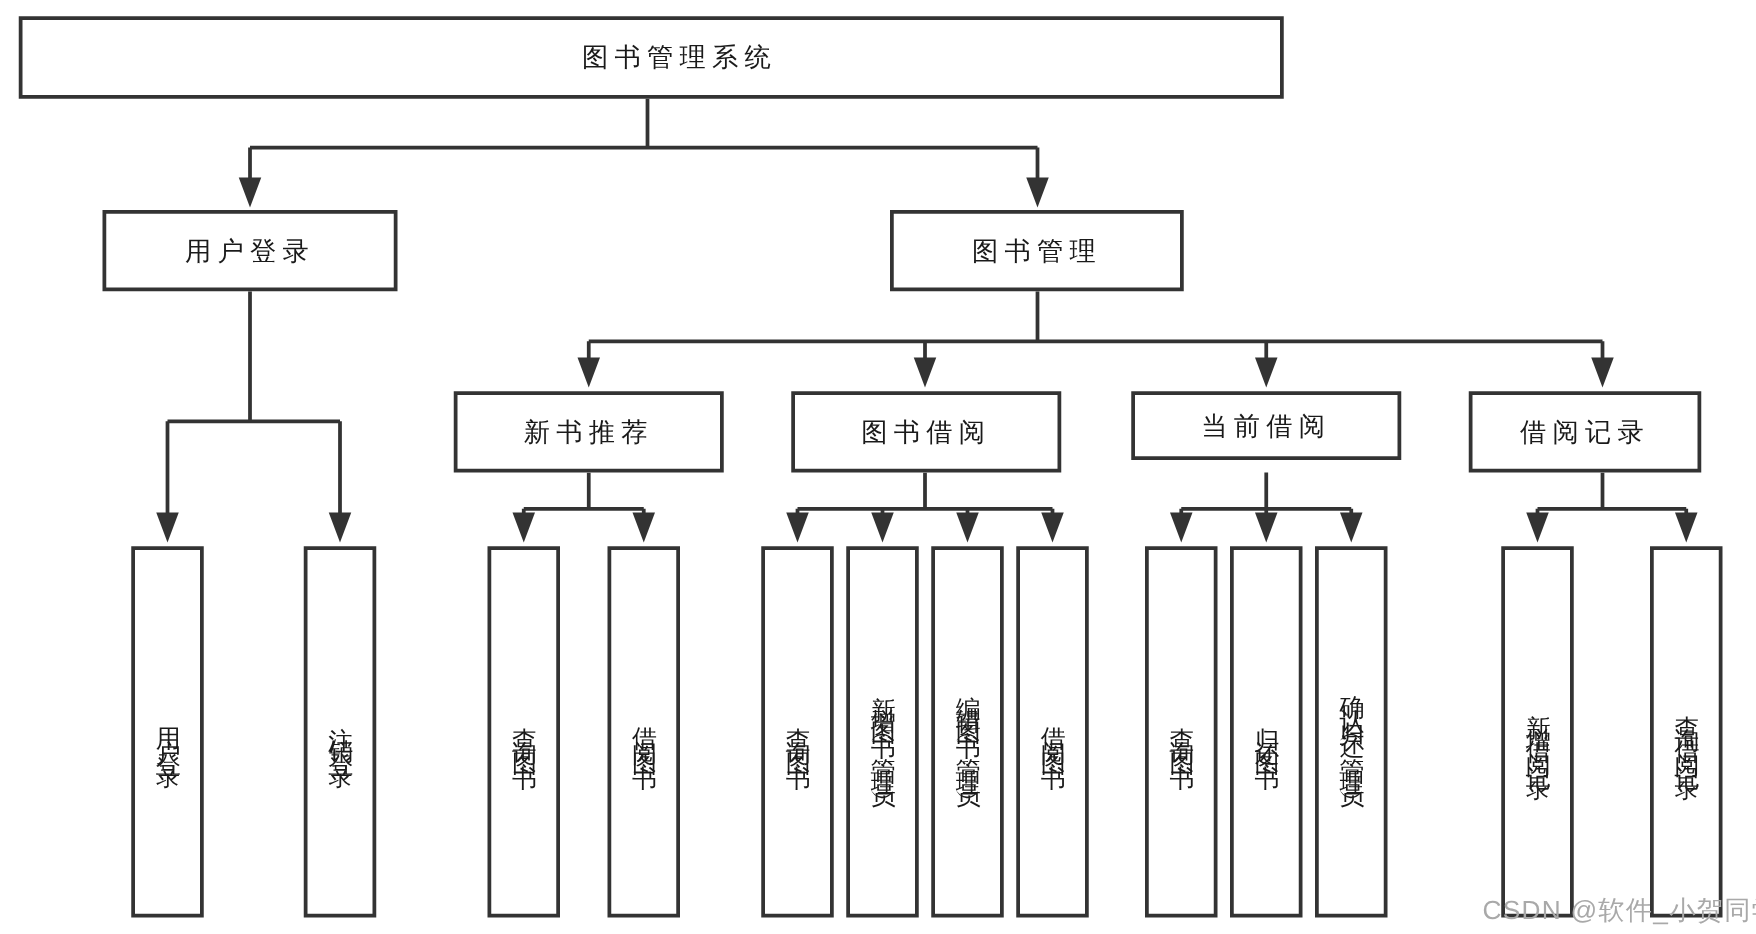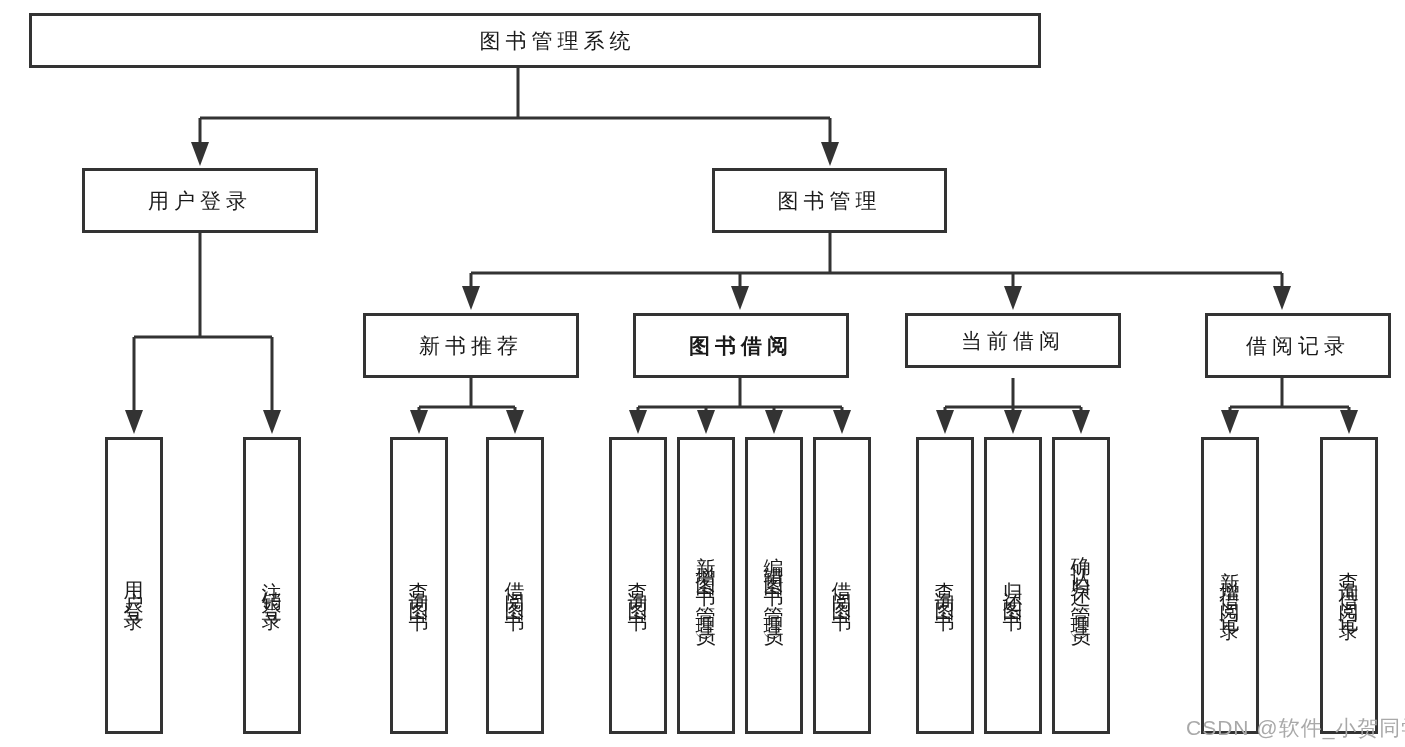--- a/index.html
+++ b/index.html
@@ -29,27 +29,27 @@
   .v-box span {
     writing-mode: vertical-rl;
     text-orientation: mixed;
     font-size: 20px;
     letter-spacing: 10px;
     line-height: 1;
     white-space: nowrap;
   }
 
   
-  [data-name="node-root"]           { left: 29px;   top: 13px;  width: 1012px; height: 55px; padding-left: 45px; }
+  [data-name="node-root"]           { left: 15px;   top: 13px;  width: 1012px; height: 66px; padding-left: 45px; }
   [data-name="node-user-login"]     { left: 82px;   top: 168px; width: 236px;  height: 65px; }
   [data-name="node-book-mgmt"]      { left: 712px;  top: 168px; width: 235px;  height: 65px; }
   [data-name="node-new-books"]      { left: 363px;  top: 313px; width: 216px;  height: 65px; }
-  [data-name="node-book-borrow"]    { left: 633px;  top: 313px; width: 216px;  height: 65px; font-weight: bold; }
+  [data-name="node-book-borrow"]    { left: 633px;  top: 313px; width: 216px;  height: 65px; }
   [data-name="node-current-borrow"] { left: 905px;  top: 313px; width: 216px;  height: 55px; }
-  [data-name="node-borrow-records"] { left: 1175px; top: 313px; width: 186px;  height: 65px; margin-left: 30px; }
+  [data-name="node-borrow-records"] { left: 1175px; top: 313px; width: 186px;  height: 65px; }
 
   .leaf { top: 437px; width: 58px; height: 297px; }
   [data-name="leaf-user-login"]          { left: 105px; }
   [data-name="leaf-logout"]              { left: 243px; }
   [data-name="leaf-nb-query-books"]      { left: 390px; }
   [data-name="leaf-nb-borrow-books"]     { left: 486px; }
   [data-name="leaf-bb-query-books"]      { left: 609px; }
   [data-name="leaf-bb-add-books"]        { left: 677px; }
   [data-name="leaf-bb-edit-books"]       { left: 745px; }
   [data-name="leaf-bb-borrow-books"]     { left: 813px; }

